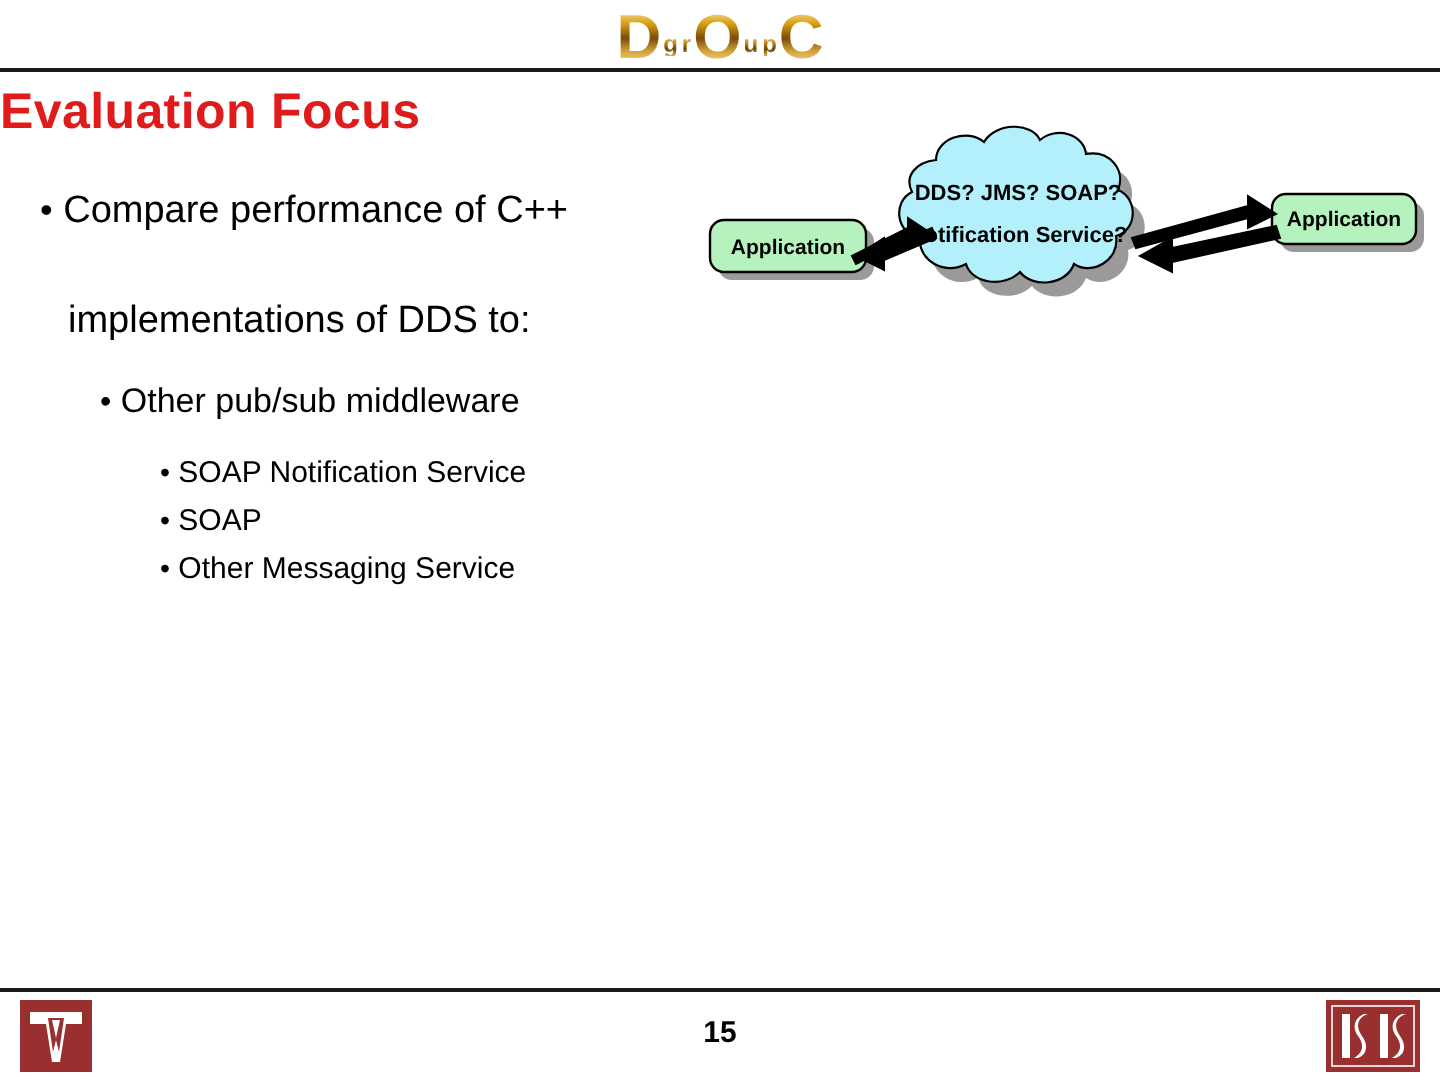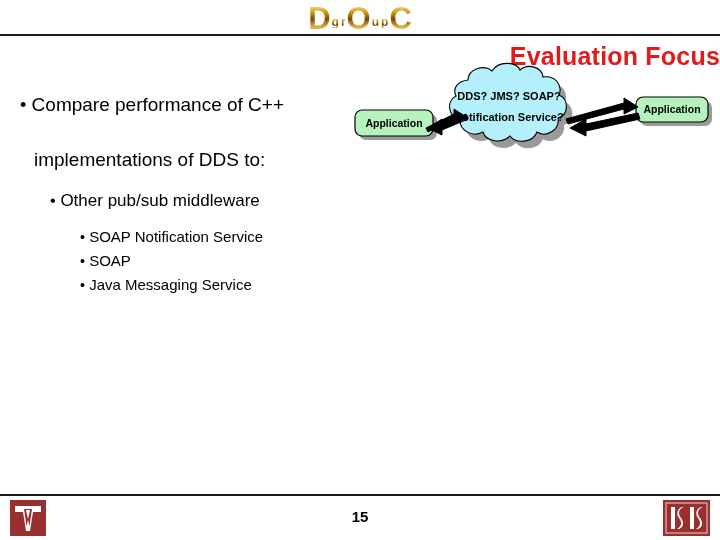--- a/index.html
+++ b/index.html
@@ -64,21 +64,21 @@
   }
   #rule-top { top: 34px; }
   #rule-bottom { top: 494px; }
 
   
   #page-title {
     position: absolute;
     left: 0;
     top: 42px;
     width: 720px;
-    text-align: right;
+    text-align: left;
     color: #e01b1b;
     font-size: 25px;
     font-weight: bold;
     font-family: "Liberation Sans", sans-serif;
     letter-spacing: 0.2px;
   }
 
   
   #bullets {
     position: absolute;
@@ -200,21 +200,21 @@
       <div class="b3">
         <span class="dot">•</span>
         <span>SOAP Notification Service</span>
       </div>
       <div class="b3">
         <span class="dot">•</span>
         <span>SOAP</span>
       </div>
       <div class="b3">
         <span class="dot">•</span>
-        <span>Java Messaging Service</span>
+        <span>Other Messaging Service</span>
       </div>
     </div>
   </div>
 
   <div id="diagram">
     <svg width="372" height="105" viewBox="0 0 372 105" xmlns="http://www.w3.org/2000/svg">
 
       <g transform="translate(6,7)">
         <path fill="#9a9a9a" stroke="none" d="
           M 120 18

